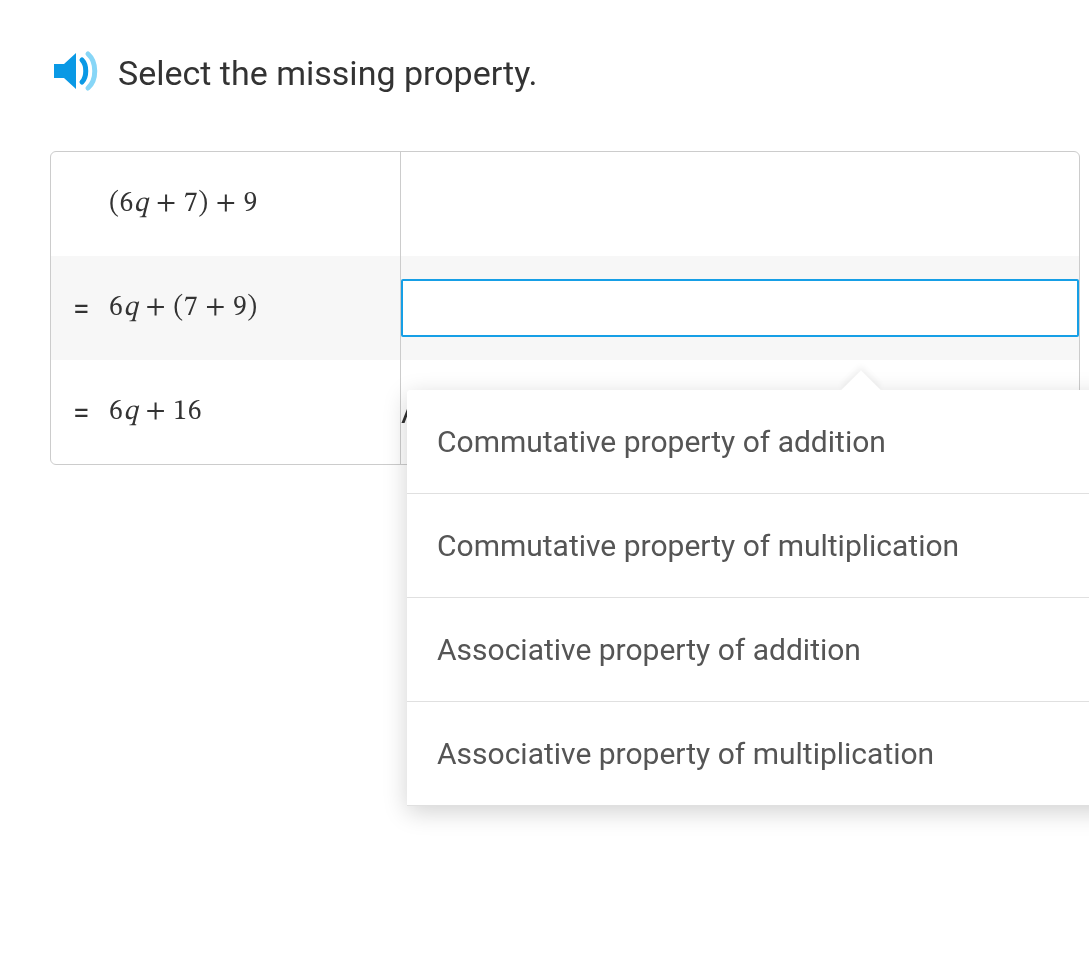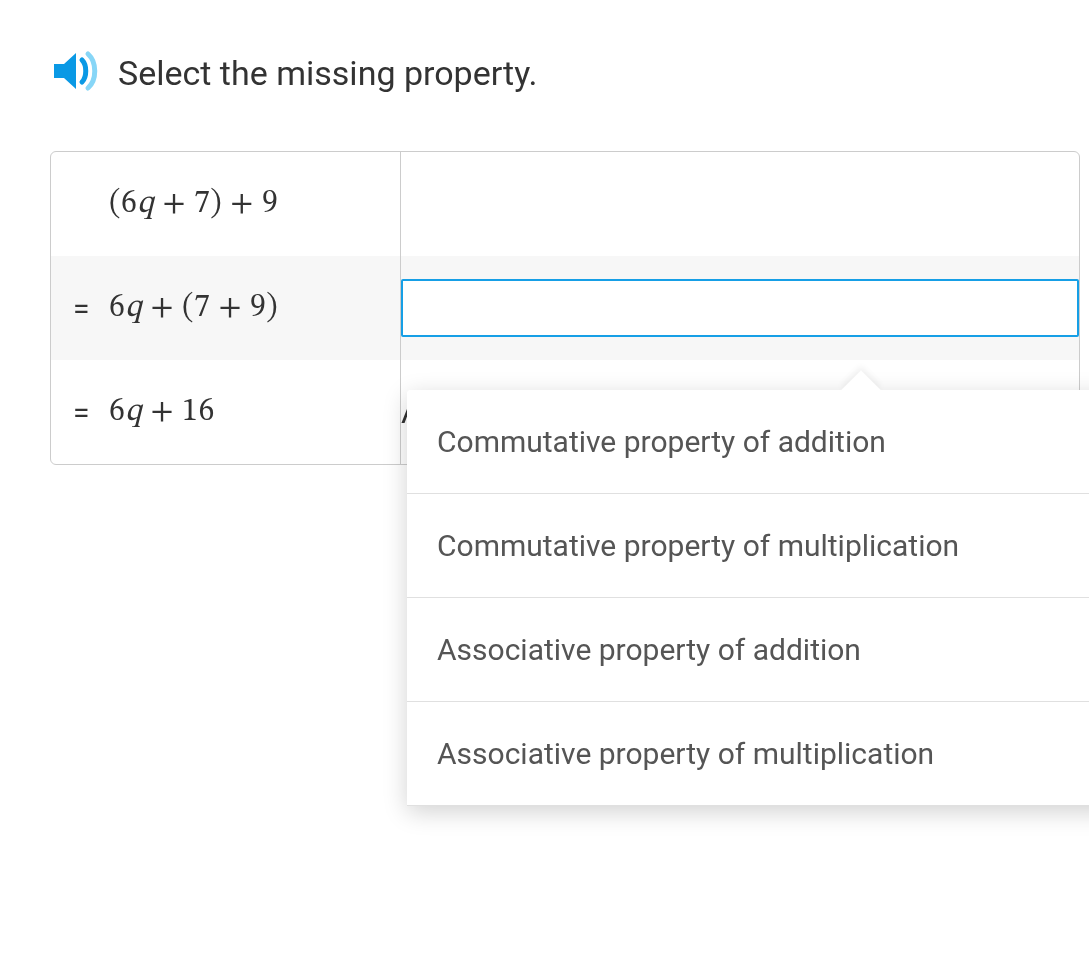--- a/index.html
+++ b/index.html
@@ -75,21 +75,21 @@
   .eq {
     width: 40px;
     text-align: left;
     font-size: 30px;
     padding-left: 4px;
   }
   .eq.empty { visibility: hidden; }
 
   .math {
     font-family: "STIX Two Math", "Cambria Math", "Times New Roman", serif;
-    font-size: 32px;
+    font-size: 28px;
     letter-spacing: 0.5px;
   }
 
   .varq { font-style: italic; }
 
   .reason-cell {
     padding: 0 28px;
     position: relative;
   }
 

